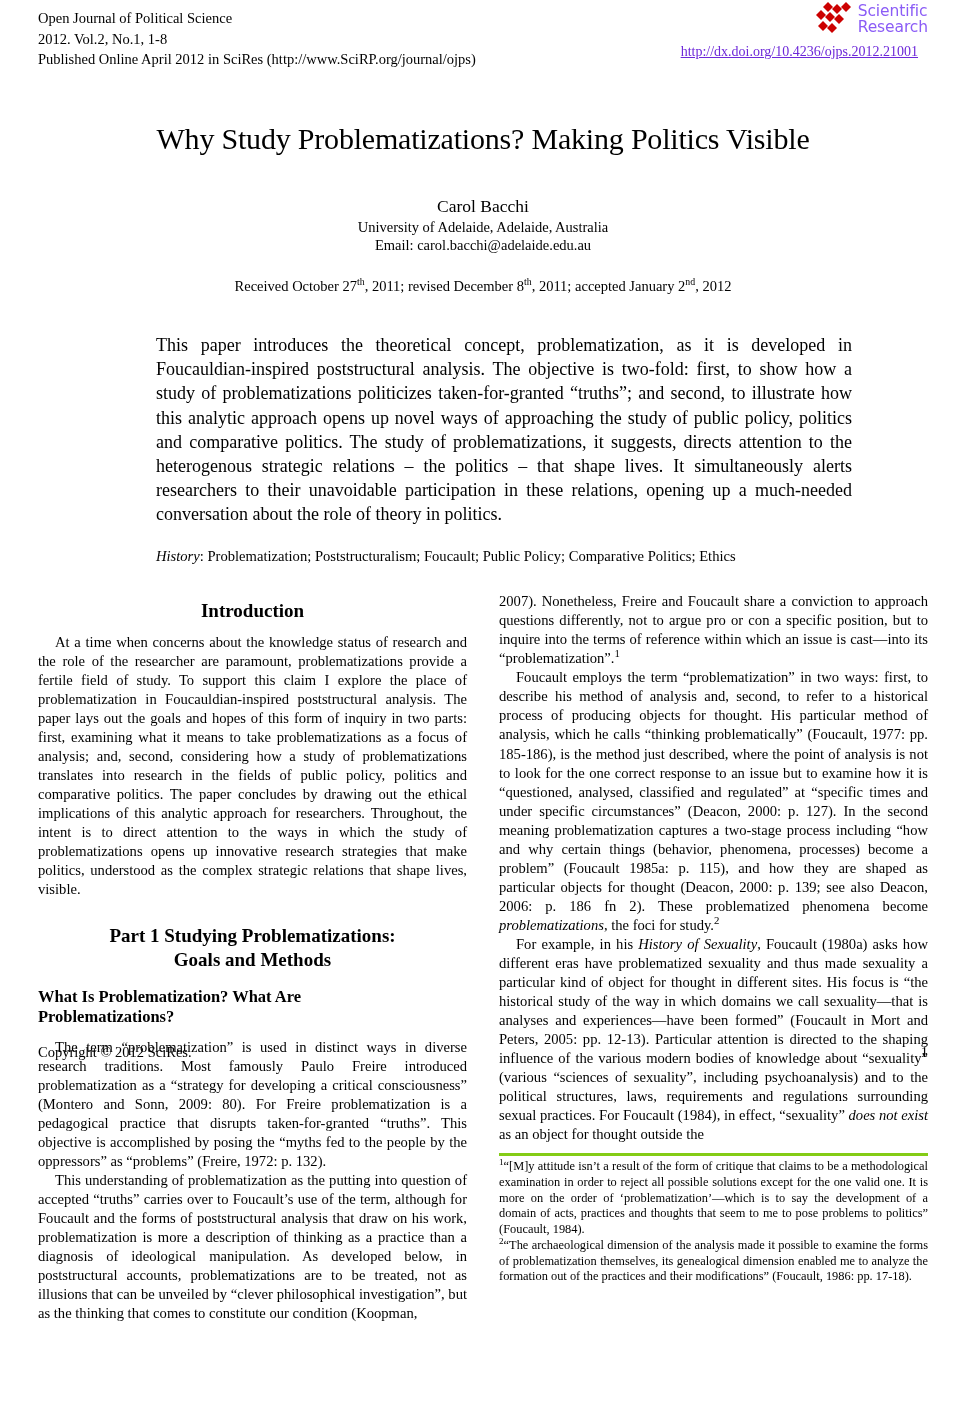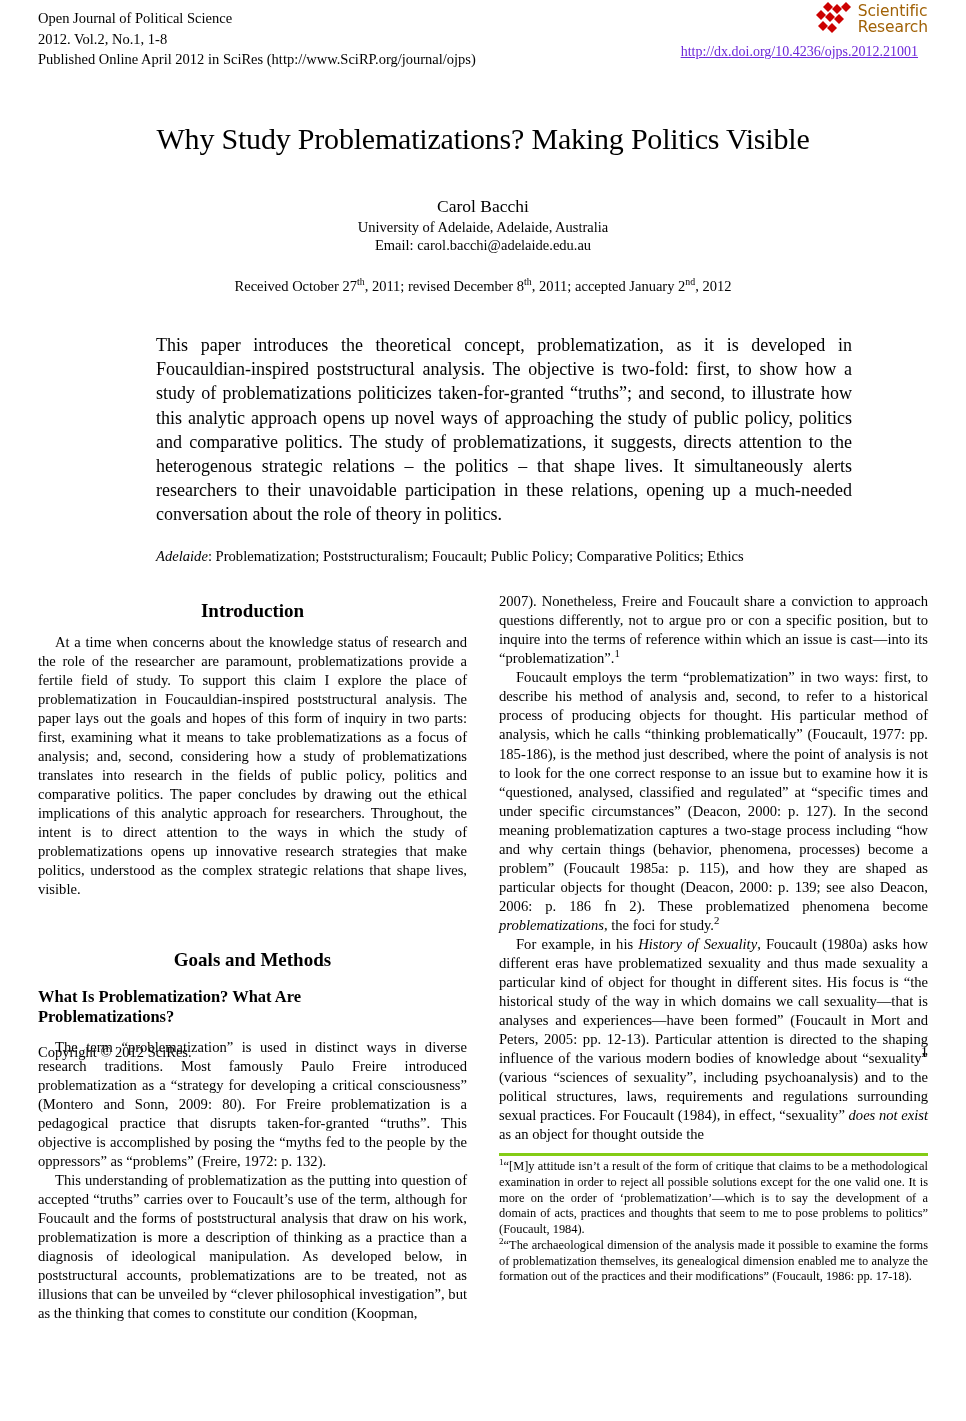--- a/index.html
+++ b/index.html
@@ -41,21 +41,21 @@
     top: 2px;
     display: flex;
     align-items: center;
     gap: 5px;
   }
   .logo-mark { width: 38px; height: 34px; display: block; }
   .logo-text {
     font-family: "DejaVu Sans", "Liberation Sans", sans-serif;
     font-size: 15.5px;
     line-height: 1.06;
-    color: #a16207;
+    color: #8b5cf6;
     letter-spacing: -0.1px;
   }
   .doi-line {
     position: absolute;
     right: 10px;
     top: 44px;
     font-size: 14px;
     color: #6d28d9;
     text-decoration: underline;
     white-space: nowrap;
@@ -205,31 +205,31 @@
   <div class="author-block">
     <div class="author-name">Carol Bacchi</div>
     <div class="author-affil">University of Adelaide, Adelaide, Australia</div>
     <div class="author-email">Email: carol.bacchi@adelaide.edu.au</div>
   </div>
 
   <div class="received-line"><span>Received October 27</span><sup>th</sup><span>, 2011; revised December 8</span><sup>th</sup><span>, 2011; accepted January 2</span><sup>nd</sup><span>, 2012</span></div>
 
   <div class="abstract-wrap">
     <div class="abstract">This paper introduces the theoretical concept, problematization, as it is developed in Foucauldian-inspired poststructural analysis. The objective is two-fold: first, to show how a study of problematizations politicizes taken-for-granted “truths”; and second, to illustrate how this analytic approach opens up novel ways of approaching the study of public policy, politics and comparative politics. The study of problematizations, it suggests, directs attention to the heterogenous strategic relations – the politics – that shape lives. It simultaneously alerts researchers to their unavoidable participation in these relations, opening up a much-needed conversation about the role of theory in politics.</div>
-    <div class="keywords"><i>Adelaide</i><span>: Problematization; Poststructuralism; Foucault; Public Policy; Comparative Politics; Ethics</span></div>
+    <div class="keywords"><i>History</i><span>: Problematization; Poststructuralism; Foucault; Public Policy; Comparative Politics; Ethics</span></div>
   </div>
 
   <div class="columns">
 
     <div class="col">
       <h2 class="section">Introduction</h2>
       <p>At a time when concerns about the knowledge status of research and the role of the researcher are paramount, problematizations provide a fertile field of study. To support this claim I explore the place of problematization in Foucauldian-inspired poststructural analysis. The paper lays out the goals and hopes of this form of inquiry in two parts: first, examining what it means to take problematizations as a focus of analysis; and, second, considering how a study of problematizations translates into research in the fields of public policy, politics and comparative politics. The paper concludes by drawing out the ethical implications of this analytic approach for researchers. Throughout, the intent is to direct attention to the ways in which the study of problematizations opens up innovative research strategies that make politics, understood as the complex strategic relations that shape lives, visible.</p>
 
       <h2 class="part">
-        <br>
+        <span>Part 1 Studying Problematizations:</span><br>
         <span>Goals and Methods</span>
       </h2>
 
       <h3 class="subsection">
         <span>What Is Problematization? What Are</span><br>
         <span>Problematizations?</span>
       </h3>
 
       <p>The term “problematization” is used in distinct ways in diverse research traditions. Most famously Paulo Freire introduced problematization as a “strategy for developing a critical consciousness” (Montero and Sonn, 2009: 80). For Freire problematization is a pedagogical practice that disrupts taken-for-granted “truths”. This objective is accomplished by posing the “myths fed to the people by the oppressors” as “problems” (Freire, 1972: p. 132).</p>
       <p>This understanding of problematization as the putting into question of accepted “truths” carries over to Foucault’s use of the term, although for Foucault and the forms of poststructural analysis that draw on his work, problematization is more a description of thinking as a practice than a diagnosis of ideological manipulation. As developed below, in poststructural accounts, problematizations are to be treated, not as illusions that can be unveiled by “clever philosophical investigation”, but as the thinking that comes to constitute our condition (Koopman,</p>

